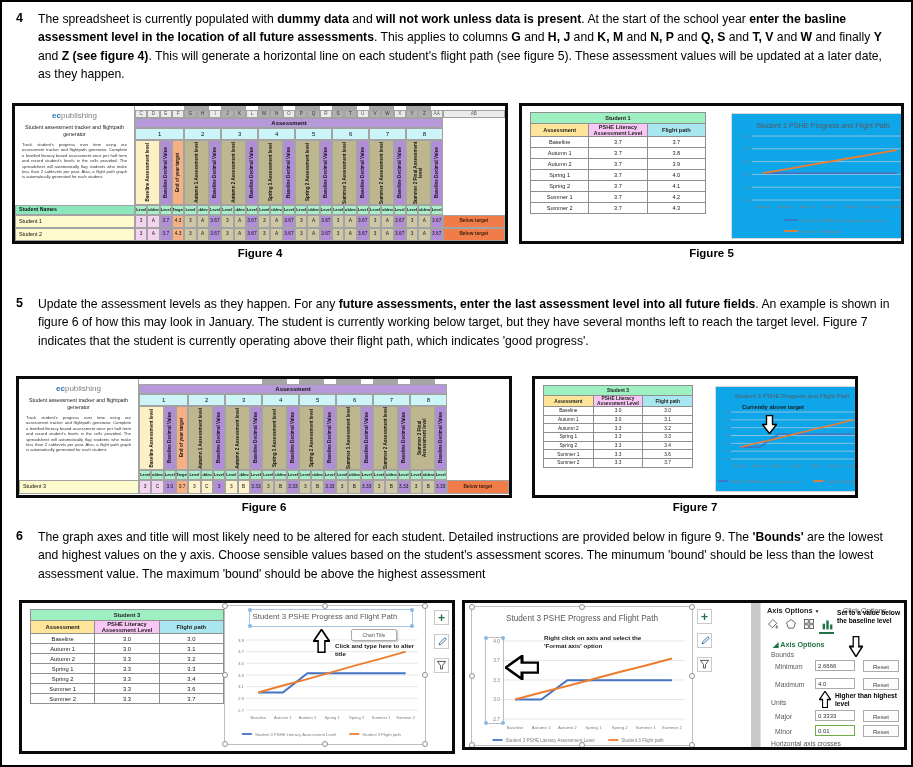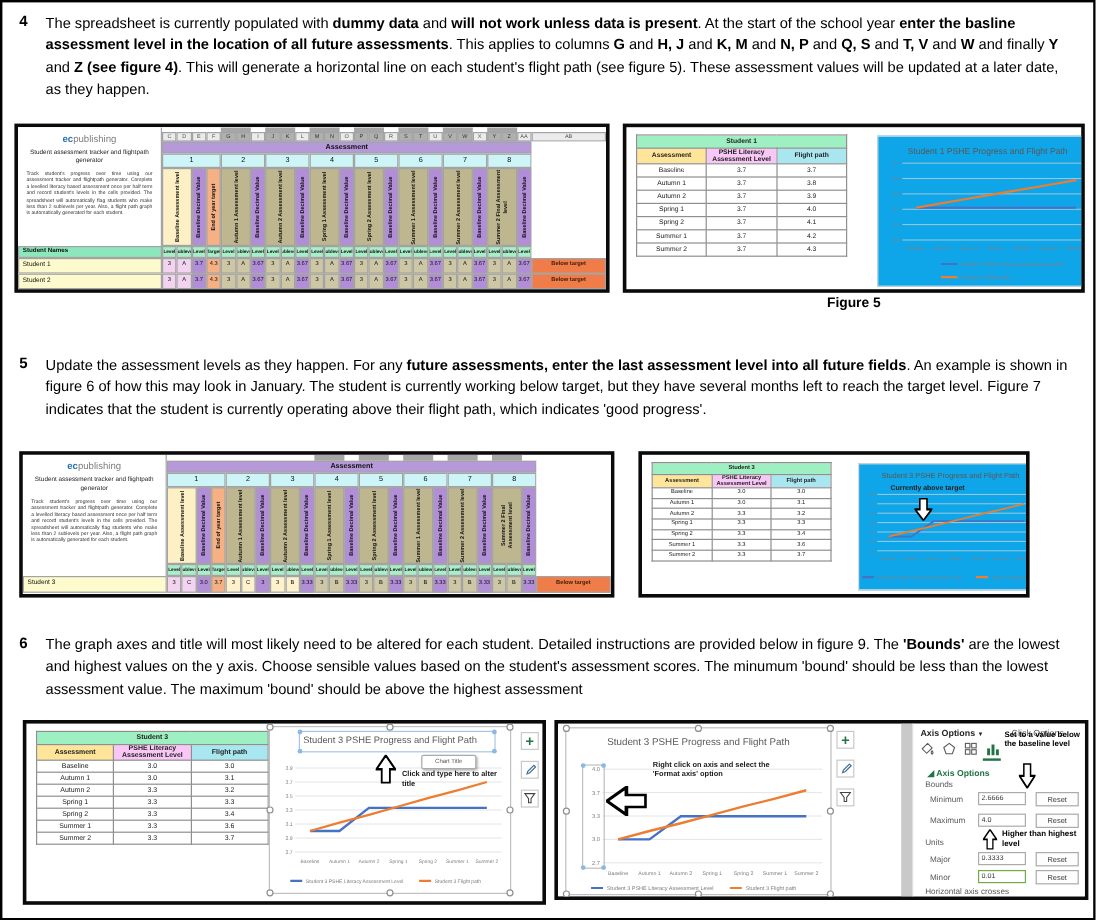--- a/index.html
+++ b/index.html
@@ -298,20 +298,21 @@
           <div class="cell c-purple" style="width: 12.32px; font-size: 4.8px;">3.67</div>
           <div class="cell c-flag" style="width: 62px; font-size: 4.8px;">Below target</div>
         </div>
         <div class="info" style="width: 120px; height: 99px;">
           <div class="logo"><span class="ec">ec</span><span class="pub">publishing</span></div>
           <div class="sheettitle">Student assessment tracker and flightpath generator</div>
           <div class="sheetdesc">Track student's progress over time using our assessment tracker and flightpath generator. Complete a levelled literacy based assessment once per half term and record student's levels in the cells provided. The spreadsheet will automatically flag students who make less than 2 sublevels per year. Also, a flight path graph is automatically generated for each student.</div>
         </div>
       </div>
   </div>
+  <div class="figcap" style="left:10px;top:245px;width:496px">Figure 4</div>
 
   <div class="figbox" style="left:517px;top:101px;width:385px;height:141px">
     <table class="ftable" id="table5" style="left: 8px; top: 6px; width: 176px; font-size: 5.6px;">
         <tbody>
           <tr>
             <td colspan="3" class="ft-title" style="height: 10px;">Student 1</td>
           </tr>
           <tr>
             <td class="ft-h0" style="width: 42px; height: 10px;">Assessment</td>
             <td class="ft-h1" style="width: 96px; height: 10px;">PSHE Literacy Assessment Level</td>
@@ -532,20 +533,21 @@
           <div class="cell c-purple" style="width: 12.32px; font-size: 4.8px;">3.33</div>
           <div class="cell c-flag" style="width: 62px; font-size: 4.8px;">Below target</div>
         </div>
         <div class="info" style="width: 120px; height: 101px;">
           <div class="logo"><span class="ec">ec</span><span class="pub">publishing</span></div>
           <div class="sheettitle">Student assessment tracker and flightpath generator</div>
           <div class="sheetdesc">Track student's progress over time using our assessment tracker and flightpath generator. Complete a levelled literacy based assessment once per half term and record student's levels in the cells provided. The spreadsheet will automatically flag students who make less than 2 sublevels per year. Also, a flight path graph is automatically generated for each student.</div>
         </div>
       </div>
   </div>
+  <div class="figcap" style="left:14px;top:499px;width:496px">Figure 6</div>
 
   <div class="figbox" style="left:530px;top:374px;width:326px;height:122px">
     <table class="ftable" id="table7" style="left: 8px; top: 6px; width: 150px; font-size: 4.8px;">
         <tbody>
           <tr>
             <td colspan="3" class="ft-title" style="height: 9px;">Student 3</td>
           </tr>
           <tr>
             <td class="ft-h0" style="width: 36px; height: 9px;">Assessment</td>
             <td class="ft-h1" style="width: 82px; height: 9px;">PSHE Literacy Assessment Level</td>
@@ -618,20 +620,21 @@
           <text x="15.403999999999996" y="95.6" font-size="3.6" fill="#808080" text-anchor="start" font-family="&quot;Liberation Sans&quot;,sans-serif">Student 3 PSHE Literacy Assessment Level</text>
           <line x1="97.28399999999999" y1="94" x2="107.28399999999999" y2="94" stroke="#ED7D31" stroke-width="1.8"></line>
           <text x="110.28399999999999" y="95.6" font-size="3.6" fill="#808080" text-anchor="start" font-family="&quot;Liberation Sans&quot;,sans-serif">Student 3 Flight path</text>
         </svg>
       <div class="ann" style="left:26px;top:17px;font-size:5.8px">Currently above target</div>
       <svg class="blockarrow" style="left:46px;top:28px" width="15" height="19" viewBox="0 0 100 100" preserveAspectRatio="none">
         <polygon points="30,2 70,2 70,50 96,50 50,98 4,50 30,50" fill="#fff" stroke="#000" stroke-width="9"></polygon>
       </svg>
     </div>
   </div>
+  <div class="figcap" style="left:530px;top:499px;width:326px">Figure 7</div>
 
   <section class="para" style="top:526px">
     <span class="pnum">6</span>
     <div class="ptext"><span>The graph axes and title will most likely need to be altered for each student. Detailed instructions are provided below in figure 9. The </span><b>'Bounds'</b><span> are the lowest and highest values on the y axis. Choose sensible values based on the student's assessment scores. The minumum 'bound' should be less than the lowest assessment value. The maximum 'bound' should be above the highest assessment</span></div>
   </section>
 
   <div class="figbox" style="left:17px;top:598px;width:436px;height:154px">
     <table class="ftable" id="table8" style="left: 8px; top: 6px; width: 194px; font-size: 5.8px;">
         <tbody>
           <tr>

